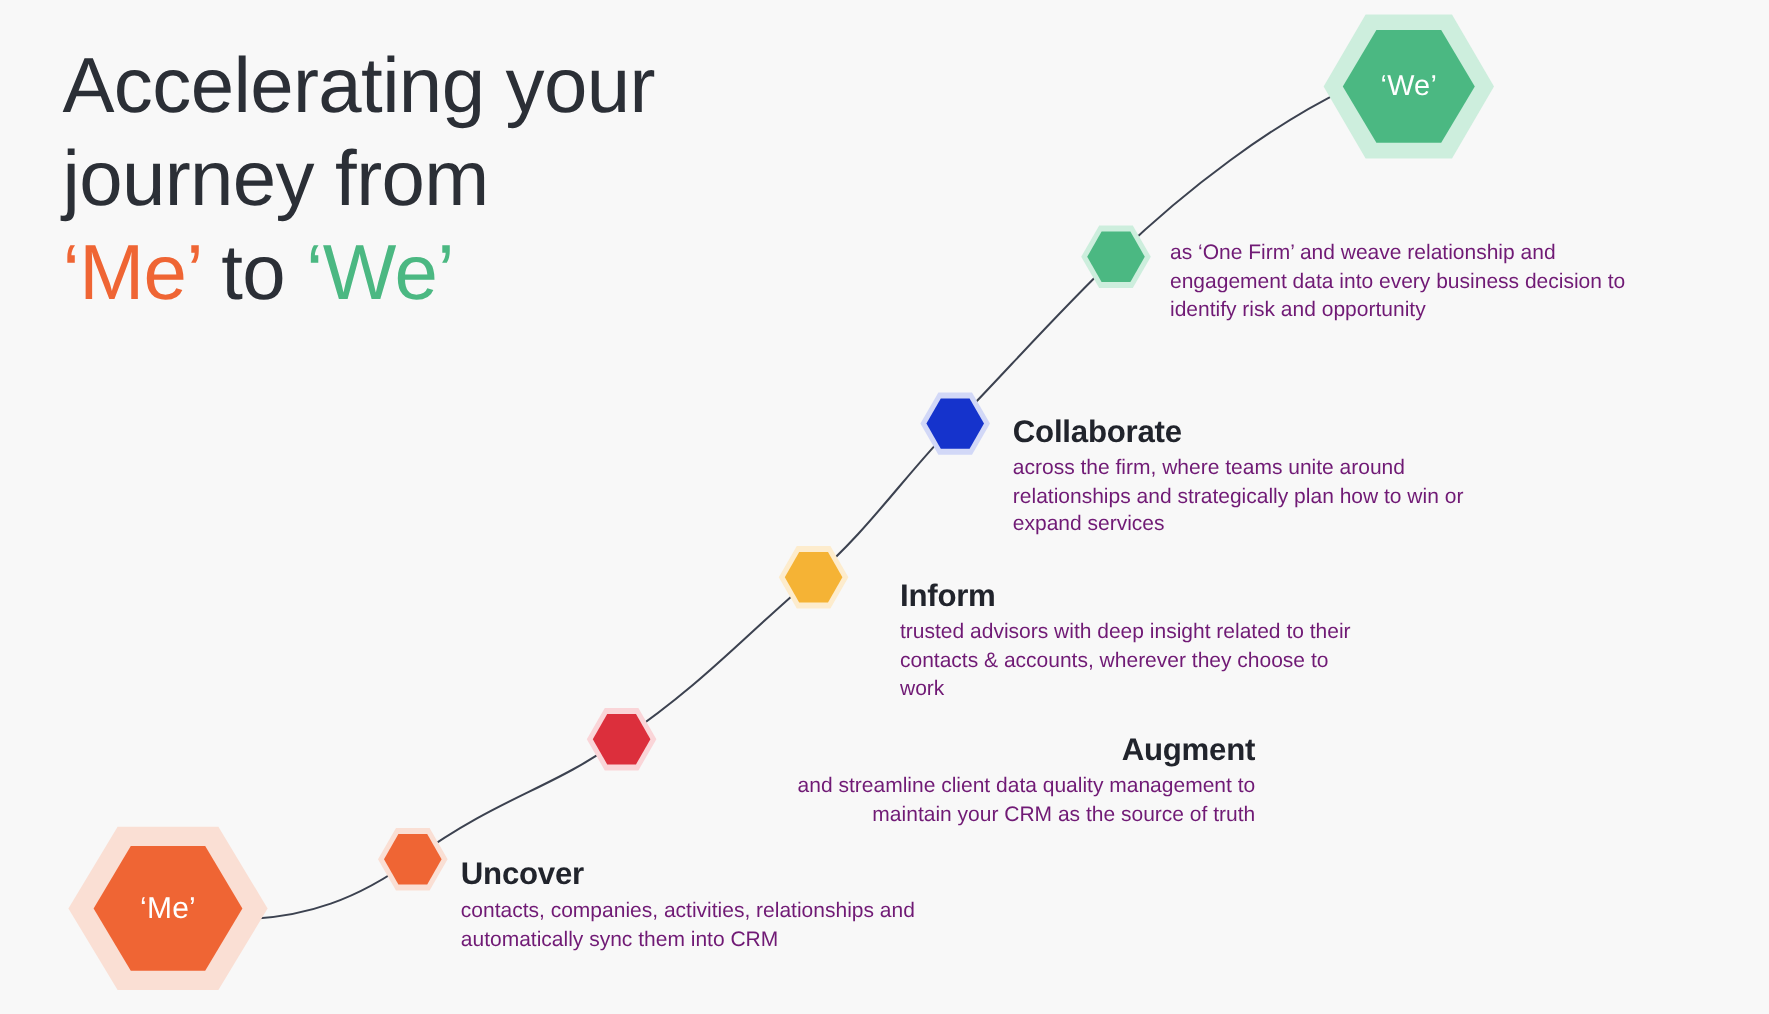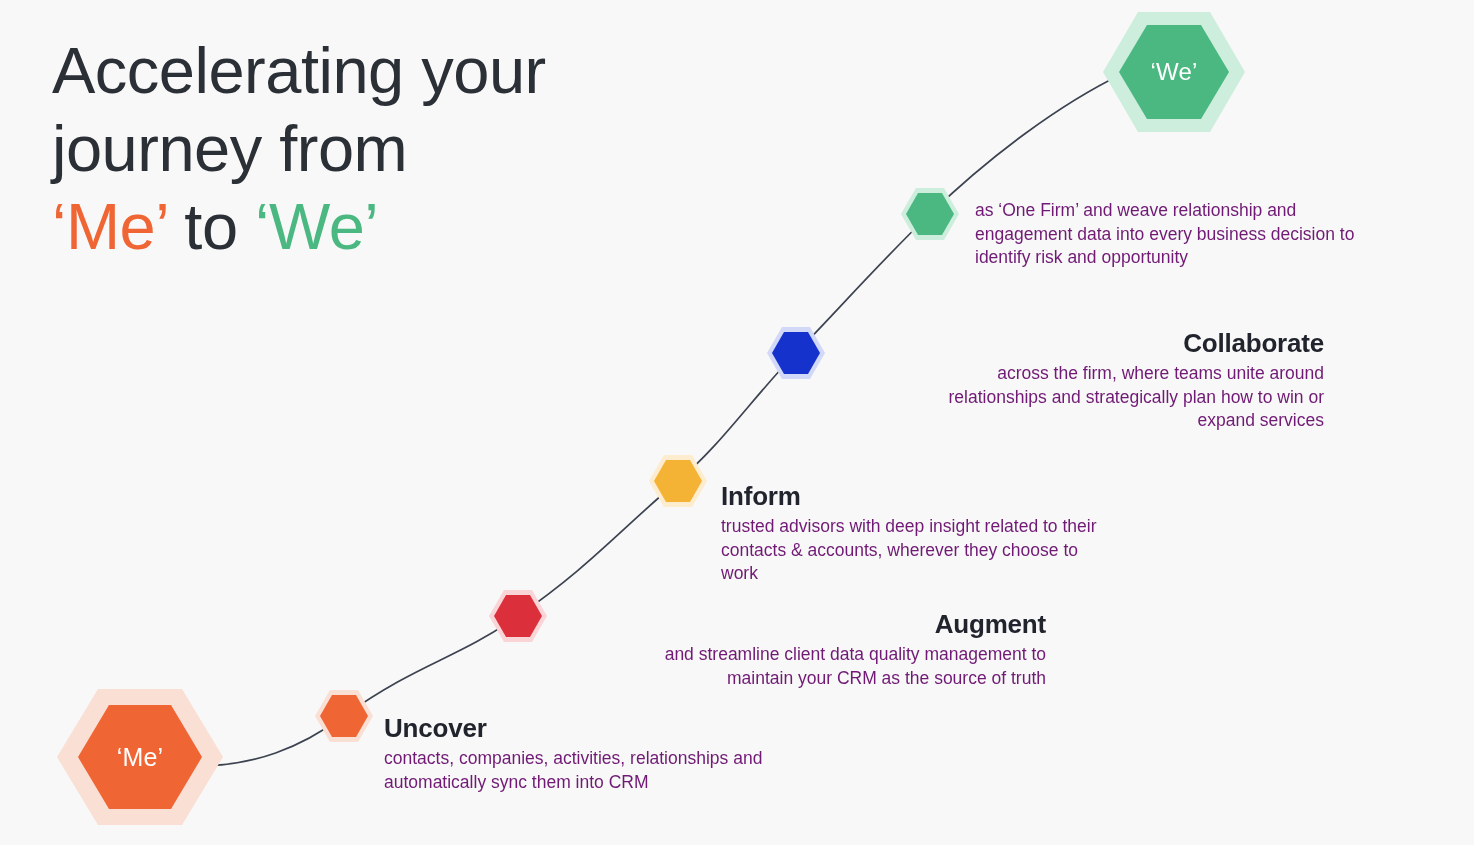--- a/index.html
+++ b/index.html
@@ -175,36 +175,36 @@
   </div>
 
   <div class="hex-wrap" style="left:678px; top:481px;">
     <div class="hex">
       <svg width="62" height="56" viewBox="0 0 62 56">
         <polygon points="17,2 45,2 60,28 45,54 17,54 2,28" fill="#fdeccd"></polygon>
         <polygon points="19,7 43,7 55,28 43,49 19,49 7,28" fill="#f5b335"></polygon>
       </svg>
     </div>
   </div>
-  <div class="step" style="left:721px; top:481px; width:480px;">
+  <div class="step" style="left:750px; top:481px; width:480px;">
     <p class="step-title">Inform</p>
     <p class="step-desc">trusted advisors with deep insight related to their
 contacts &amp; accounts, wherever they choose to
 work</p>
   </div>
 
   <div class="hex-wrap" style="left:796px; top:353px;">
     <div class="hex">
       <svg width="62" height="56" viewBox="0 0 62 56">
         <polygon points="17,2 45,2 60,28 45,54 17,54 2,28" fill="#d2d8f7"></polygon>
         <polygon points="19,7 43,7 55,28 43,49 19,49 7,28" fill="#1533cc"></polygon>
       </svg>
     </div>
   </div>
-  <div class="step" style="left:844px; top:328px; width:480px;text-align:right;">
+  <div class="step" style="left:844px; top:344px; width:480px;">
     <p class="step-title">Collaborate</p>
     <p class="step-desc">across the firm, where teams unite around
 relationships and strategically plan how to win or
 expand services</p>
   </div>
 
   <div class="hex-wrap" style="left:930px; top:214px;">
     <div class="hex">
       <svg width="62" height="56" viewBox="0 0 62 56">
         <polygon points="17,2 45,2 60,28 45,54 17,54 2,28" fill="#cdeedd"></polygon>

